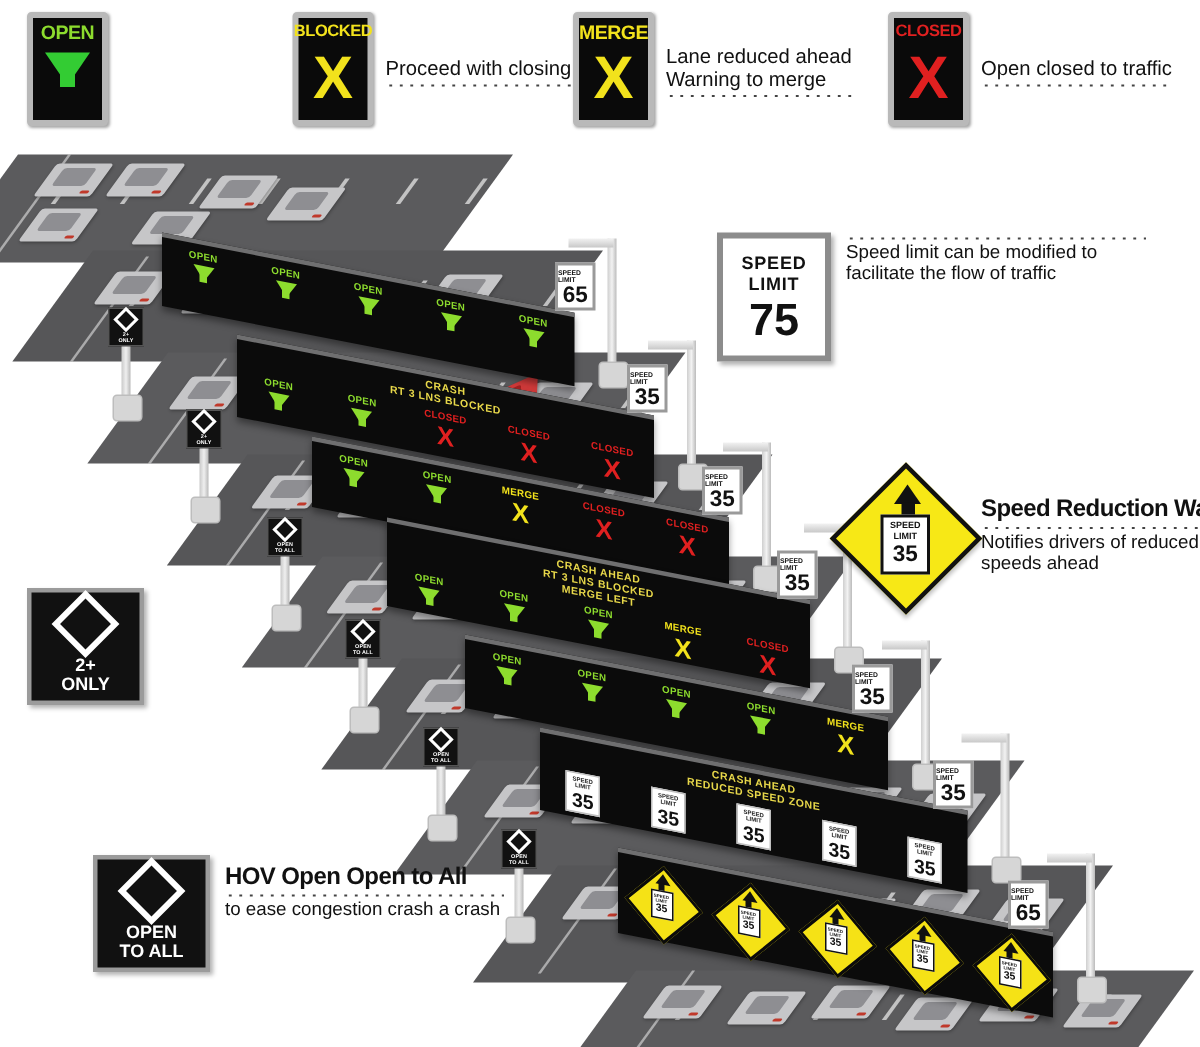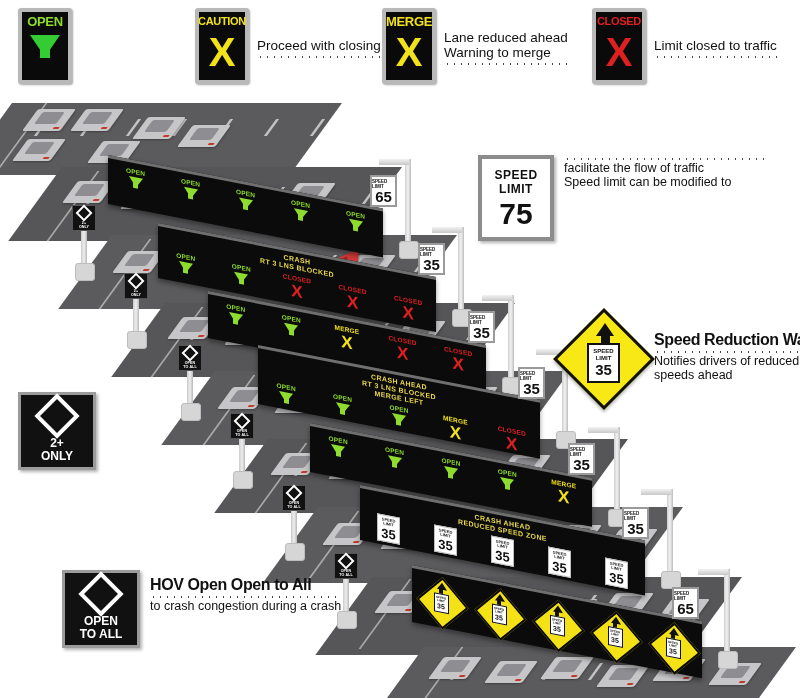--- a/index.html
+++ b/index.html
@@ -147,21 +147,21 @@
     <div class="lane-sign">
       <div class="lane-word grn">OPEN</div>
       <div class="arrow-down">
           <span class="arrow-stem"></span>
         </div>
     </div>
   </div>
 
   <div class="legend-item" style="left:195px;top:8px;">
     <div class="lane-sign">
-      <div class="lane-word sm yel">CAUTION</div>
+      <div class="lane-word sm yel">BLOCKED</div>
       <div class="lane-glyph yel">X</div>
     </div>
     <div class="legend-text">
       <div class="lt-line">Proceed with closing</div>
       <div class="dotline"></div>
     </div>
   </div>
 
   <div class="legend-item" style="left:382px;top:8px;">
     <div class="lane-sign">
@@ -174,21 +174,21 @@
       <div class="dotline"></div>
     </div>
   </div>
 
   <div class="legend-item" style="left:592px;top:8px;">
     <div class="lane-sign">
       <div class="lane-word sm red">CLOSED</div>
       <div class="lane-glyph red">X</div>
     </div>
     <div class="legend-text">
-      <div class="lt-line">Limit closed to traffic</div>
+      <div class="lt-line">Open closed to traffic</div>
       <div class="dotline"></div>
     </div>
   </div>
 </div>
 
 <div id="scene">
 
   <div style="position:absolute;left:0;top:0;width:800px;height:603px;overflow:hidden;">
     <div id="roadmesh">
         <div class="roadband" style="left: 12px; top: 8px; width: 330px; height: 72px; transform: skewX(-36deg); transform-origin: left top; background: rgb(91, 91, 93);"></div>
@@ -916,22 +916,22 @@
 </div>
 
 <div class="callout" style="left:478px;top:155px;">
   <div class="sl-big">
     <div class="w">SPEED</div>
     <div class="w">LIMIT</div>
     <div class="n">75</div>
   </div>
   <div class="callout-body">
     <div class="dotline" style="width:200px;"></div>
+    <div class="callout-sub">Speed limit can be modified to</div>
     <div class="callout-sub">facilitate the flow of traffic</div>
-    <div class="callout-sub">Speed limit can be modified to</div>
   </div>
 </div>
 
 <div class="callout" style="left:558px;top:313px;">
   <div class="warn-diamond">
     <div class="wd-bg"></div>
     <div class="wd-arrow"></div>
     <div class="wd-arrow-stem"></div>
     <div class="wd-plate">
       <div class="w">SPEED</div>
@@ -957,15 +957,15 @@
 
 <div class="callout" style="left:62px;top:570px;">
   <div class="hov-sign">
     <div class="hov-diamond"></div>
     <div class="hov-l">OPEN</div>
     <div class="hov-l">TO ALL</div>
   </div>
   <div class="callout-body" style="padding-top:6px;">
     <div class="callout-title">HOV Open Open to All</div>
     <div class="dotline" style="width:186px;"></div>
-    <div class="callout-sub">to crash congestion during a crash</div>
+    <div class="callout-sub">to ease congestion crash a crash</div>
   </div>
 </div>
 
 </body></html>

